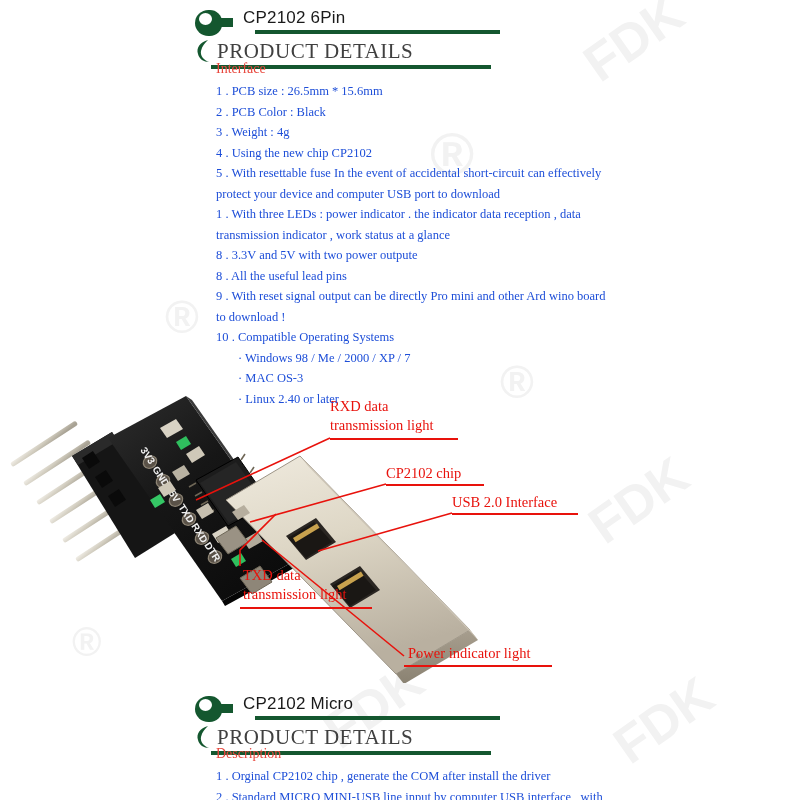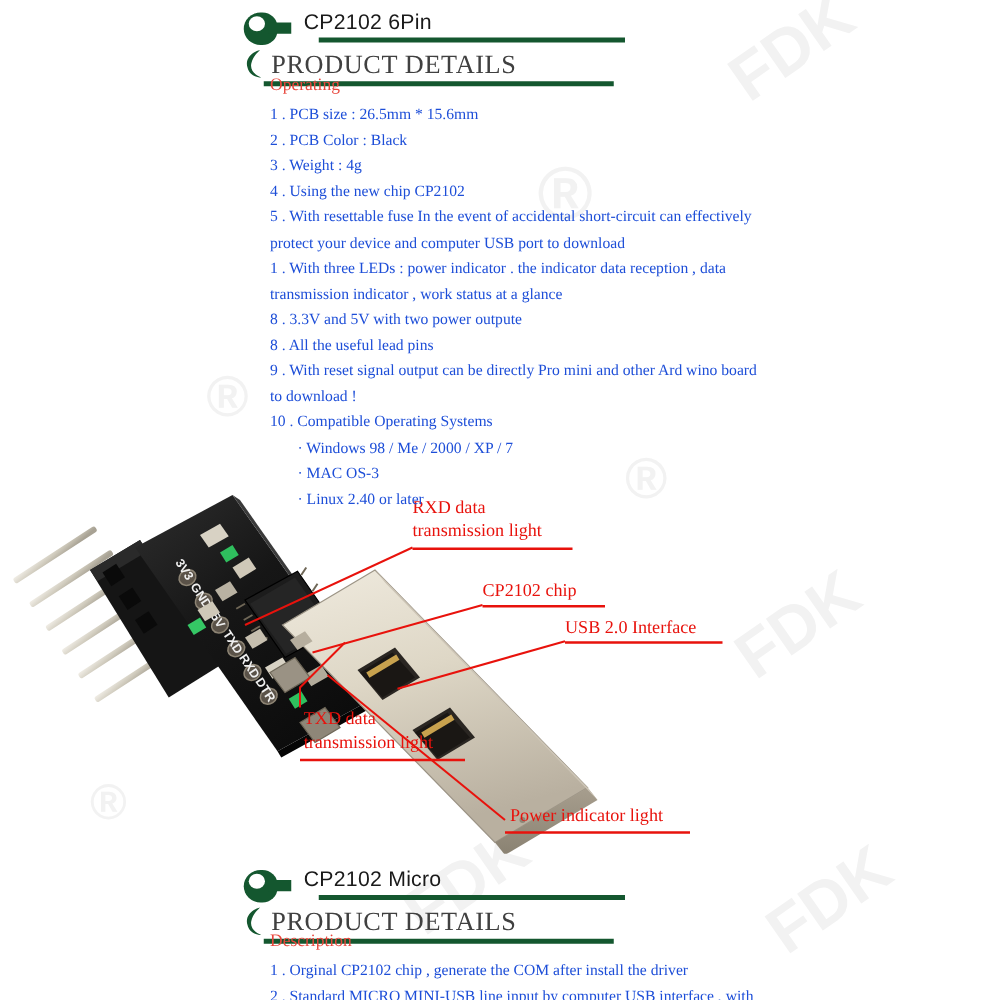--- a/index.html
+++ b/index.html
@@ -156,21 +156,21 @@
     </div>
     <div class="head-row2">
       <svg class="swoosh" viewBox="0 0 16 24">
         <path d="M13 1 C5 3, 1 9, 3 15 C4 20, 9 23, 14 23 C9 21, 5 17, 6 12 C7 7, 10 4, 13 1 Z" fill="#14572f"></path>
       </svg>
       <div class="title-sub">PRODUCT DETAILS</div>
       <div class="bar-bottom"></div>
     </div>
   </div>
 
-  <div class="subhead" style="left:216px; top:61px;">Operating</div>
+  <div class="subhead" style="left:216px; top:61px;">Interface</div>
 
   <div class="body-list" style="top:81px;">
     <div class="li">1 . PCB size : 26.5mm * 15.6mm</div>
     <div class="li">2 . PCB Color : Black</div>
     <div class="li">3 . Weight : 4g</div>
     <div class="li">4 . Using the new chip CP2102</div>
     <div class="li">5 . With resettable fuse In the event of accidental short-circuit can effectively protect your device and computer USB port to download</div>
     <div class="li">1 . With three LEDs : power indicator . the indicator data reception , data transmission indicator , work status at a glance</div>
     <div class="li">8 . 3.3V and 5V with two power outpute</div>
     <div class="li">8 . All the useful lead pins</div>

